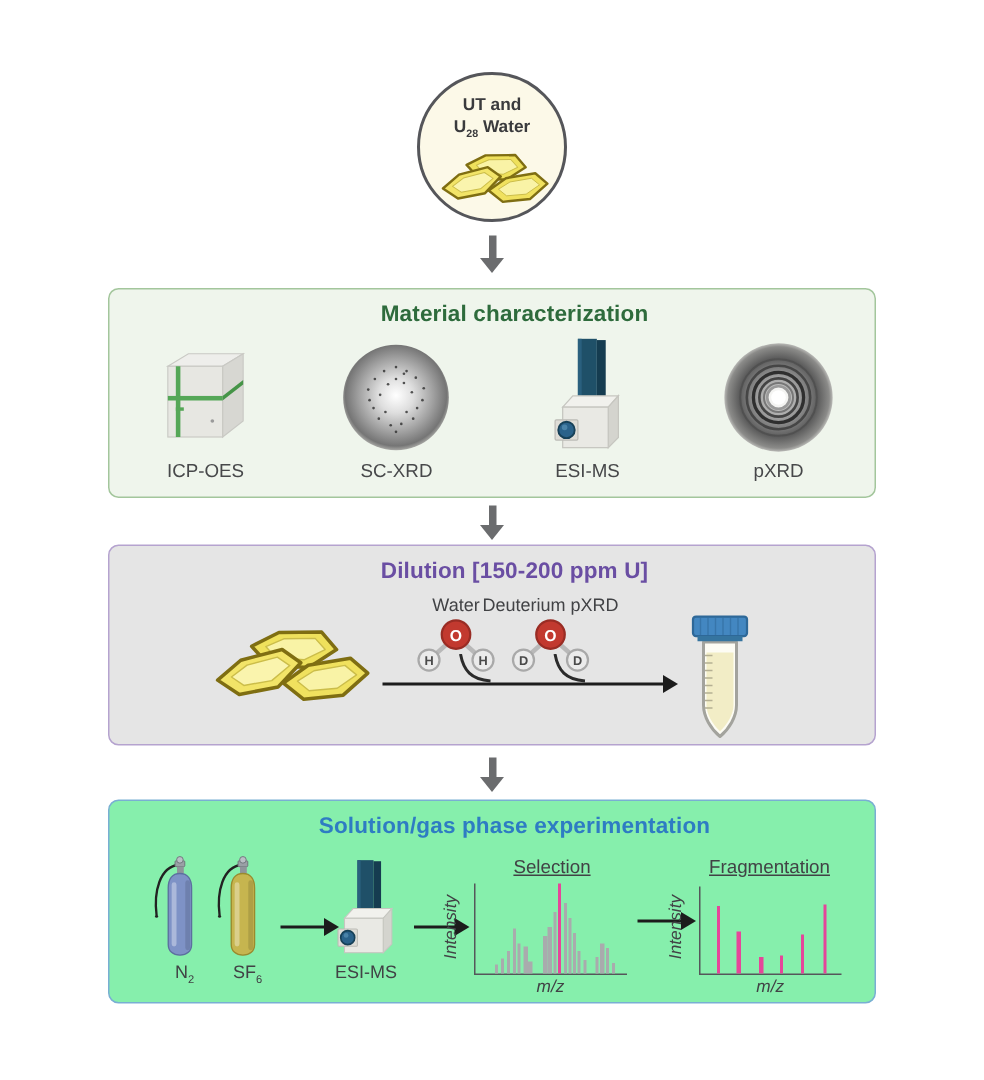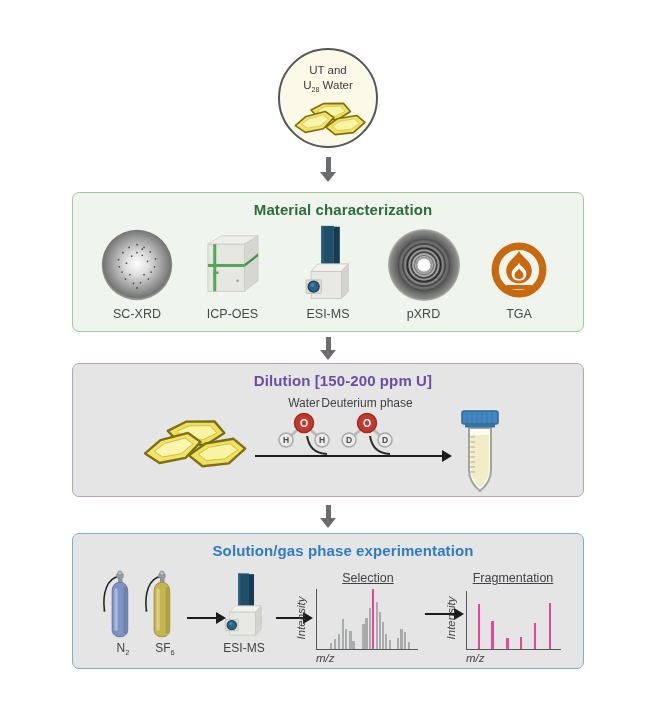--- a/index.html
+++ b/index.html
@@ -1,32 +1,32 @@
 <!DOCTYPE html>
 <html><head>
 <meta charset="utf-8">
 <style>
   html,body{margin:0;padding:0;background:#ffffff;font-family:"Liberation Sans",sans-serif;}
   .canvas{position:relative;width:656px;height:720px;background:#ffffff;overflow:hidden;}
 
   
   .start{position:absolute;left:278px;top:48px;width:100px;height:100px;border-radius:50%;
          background:#fcf9e8;border:2px solid #55565a;box-sizing:border-box;text-align:center;}
-  .start .t{font-size:11.5px;font-weight:normal;color:#3a3b3d;line-height:1.3;padding-top:13px;}
+  .start .t{font-size:11.5px;font-weight:bold;color:#3a3b3d;line-height:1.3;padding-top:13px;}
   .start svg{position:absolute;left:14px;top:48px;}
   sub{font-size:0.62em;}
 
   
   .box{position:absolute;left:72px;width:512px;border-radius:7px;box-sizing:border-box;}
   .box h2{margin:0;text-align:center;font-size:15px;font-weight:bold;padding-top:8px;letter-spacing:.1px;padding-left:30px;}
   .box.green{top:192px;height:140px;background:#eff5ec;border:1.5px solid #a3c69c;}
   .box.green h2{color:#2e6b3c;}
   .box.purple{top:363px;height:134px;background:#e5e5e5;border:1.5px solid #b5a3cf;}
   .box.purple h2{color:#6a4ea3;}
-  .box.blue{top:533px;height:136px;background:#e5e5e5;border:1.5px solid #79afd3;}
+  .box.blue{top:533px;height:136px;background:#86efac;border:1.5px solid #79afd3;}
   .box.blue h2{color:#2e7cc3;}
 
   
   .vArrow{position:absolute;left:328px;transform:translateX(-50%);display:flex;flex-direction:column;align-items:center;}
   .vArrow .stem{width:5px;background:#6b6c6e;}
   .vArrow .head{width:0;height:0;border-left:8px solid transparent;border-right:8px solid transparent;border-top:10px solid #6b6c6e;}
 
   
   .icons-row{position:absolute;left:20px;right:20px;top:28px;bottom:10px;display:flex;justify-content:space-between;}
   .icon-item{display:flex;flex-direction:column;align-items:center;justify-content:flex-end;width:88px;}
@@ -39,21 +39,21 @@
   .hArrow{position:absolute;height:2px;background:#1c1c1c;}
   .hArrow::after{content:"";position:absolute;right:-9px;top:-5px;width:0;height:0;
     border-left:10px solid #1c1c1c;border-top:6px solid transparent;border-bottom:6px solid transparent;}
 
   
   .plot{position:absolute;border-left:1.6px solid #55565a;border-bottom:1.6px solid #55565a;box-sizing:border-box;}
   .plot .bar{position:absolute;bottom:0;width:2.2px;}
   .spec-title{position:absolute;font-size:12.5px;color:#414245;text-align:center;text-decoration:underline;}
   .axis-y{position:absolute;width:70px;text-align:center;transform:rotate(-90deg);transform-origin:center;
           font-style:italic;font-size:11.5px;color:#414245;}
-  .axis-x{position:absolute;font-style:italic;font-size:11.5px;color:#414245;}
+  .axis-x{position:absolute;font-style:italic;font-size:11.5px;color:#414245;text-align:center;}
 
   .mol-lbl{position:absolute;font-size:12px;color:#414245;text-align:center;}
   .gas-lbl{position:absolute;font-size:12px;color:#414245;text-align:center;}
 </style>
 </head>
 <body>
 
 <svg width="0" height="0" style="position:absolute" aria-hidden="true">
   <defs>
     <radialGradient id="gsc" cx="50%" cy="48%" r="52%">
@@ -151,20 +151,33 @@
   </div>
 
   <div class="vArrow" style="top:157px">
     <div class="stem" style="height:15px"></div>
     <div class="head"></div>
   </div>
 
   <section class="box green">
     <h2>Material characterization</h2>
     <div class="icons-row">
+      <div class="icon-item">
+        <svg width="68" height="70" viewBox="0 0 78 92">
+          <polygon points="6,16 24,5 72,5 54,16" fill="#eeeeeb" stroke="#c9c9c4"></polygon>
+          <polygon points="54,16 72,5 72,64 54,78" fill="#d7d7d2" stroke="#c9c9c4"></polygon>
+          <rect x="6" y="16" width="48" height="62" fill="#e7e7e2" stroke="#c9c9c4"></rect>
+          <rect x="13" y="16" width="4" height="62" fill="#55a757"></rect>
+          <rect x="13" y="52" width="7" height="3" fill="#55a757"></rect>
+          <rect x="6" y="42" width="48" height="4" fill="#55a757"></rect>
+          <polygon points="54,42 72,28 72,32 54,46" fill="#459447"></polygon>
+          <circle cx="45" cy="64" r="1.6" fill="#9a9a9a"></circle>
+        </svg>
+        <span class="lbl">ICP-OES</span>
+      </div>
       <div class="icon-item">
         <svg width="74" height="74" viewBox="0 0 84 84">
           <circle cx="42" cy="42" r="40" fill="url(#gsc)"></circle>
           <g fill="#2e2e2e" opacity="0.8">
             <circle cx="42" cy="19" r="1"></circle>
               <circle cx="50" cy="22" r="1"></circle>
               <circle cx="33" cy="22" r="1"></circle>
             <circle cx="57" cy="27" r="1"></circle>
               <circle cx="26" cy="28" r="1"></circle>
               <circle cx="42" cy="28" r="1"></circle>
@@ -184,60 +197,37 @@
               <circle cx="29" cy="58" r="1"></circle>
               <circle cx="46" cy="62" r="1"></circle>
             <circle cx="38" cy="63" r="1"></circle>
               <circle cx="42" cy="68" r="1"></circle>
               <circle cx="48" cy="24" r="1"></circle>
           </g>
         </svg>
         <span class="lbl">SC-XRD</span>
       </div>
       <div class="icon-item">
-        <svg width="68" height="70" viewBox="0 0 78 92">
-          <polygon points="6,16 24,5 72,5 54,16" fill="#eeeeeb" stroke="#c9c9c4"></polygon>
-          <polygon points="54,16 72,5 72,64 54,78" fill="#d7d7d2" stroke="#c9c9c4"></polygon>
-          <rect x="6" y="16" width="48" height="62" fill="#e7e7e2" stroke="#c9c9c4"></rect>
-          <rect x="13" y="16" width="4" height="62" fill="#55a757"></rect>
-          <rect x="13" y="52" width="7" height="3" fill="#55a757"></rect>
-          <rect x="6" y="42" width="48" height="4" fill="#55a757"></rect>
-          <polygon points="54,42 72,28 72,32 54,46" fill="#459447"></polygon>
-          <circle cx="45" cy="64" r="1.6" fill="#9a9a9a"></circle>
-        </svg>
-        <span class="lbl">ICP-OES</span>
-      </div>
-      <div class="icon-item">
         <svg width="54" height="78" viewBox="0 0 64 92">
             <use href="#sym-esims"></use>
           </svg>
         <span class="lbl">ESI-MS</span>
       </div>
       <div class="icon-item">
         <svg width="74" height="74" viewBox="0 0 84 84">
           <circle cx="42" cy="42" r="41" fill="url(#gpx)"></circle>
           <circle cx="42" cy="42" r="29" fill="none" stroke="#4a4a4a" stroke-width="1.5" opacity="0.7"></circle>
           <circle cx="42" cy="42" r="24" fill="none" stroke="#3a3a3a" stroke-width="2" opacity="0.8"></circle>
           <circle cx="42" cy="42" r="19" fill="none" stroke="#2f2f2f" stroke-width="2.5"></circle>
           <circle cx="42" cy="42" r="14.5" fill="none" stroke="#444444" stroke-width="2"></circle>
           <circle cx="42" cy="42" r="11" fill="none" stroke="#777777" stroke-width="1.5"></circle>
           <circle cx="42" cy="42" r="8.5" fill="#f4f4f2" stroke="#9a9a9a" stroke-width="2"></circle>
           <circle cx="42" cy="42" r="5.5" fill="#ffffff"></circle>
         </svg>
         <span class="lbl">pXRD</span>
-      </div>
-      <div class="icon-item">
-        <svg width="64" height="64" viewBox="0 0 70 70">
-          <circle cx="35" cy="35" r="26" fill="none" stroke="#c8690f" stroke-width="8"></circle>
-          <path d="M35,14 C38,21 49,25 49,35.5 C49,44 43,49.5 35,49.5 C27,49.5 21,44 21,35.5 C21,25 32,21 35,14 Z" fill="#c8690f"></path>
-          <path d="M35,27 C36.5,31.5 43,33 43,39 C43,44 39.5,46.5 35,46.5 C30.5,46.5 27,44 27,39 C27,33 33.5,31.5 35,27 Z" fill="#ffffff"></path>
-          <path d="M35,33 C36,36 40,37 40,40.5 C40,43.5 38,45 35,45 C32,45 30,43.5 30,40.5 C30,37 34,36 35,33 Z" fill="#c8690f"></path>
-          <rect x="21" y="51.5" width="28" height="4.5" rx="1" fill="#c8690f"></rect>
-        </svg>
-        <span class="lbl">TGA</span>
       </div>
     </div>
   </section>
 
   <div class="vArrow" style="top:337px">
     <div class="stem" style="height:13px"></div>
     <div class="head"></div>
   </div>
 
   <section class="box purple">
@@ -257,21 +247,21 @@
       <circle cx="50" cy="30" r="7" fill="#ebebeb" stroke="#a9a9a9" stroke-width="1.5"></circle>
       <circle cx="32" cy="13" r="9.5" fill="#c2392f" stroke="#992c24" stroke-width="1.5"></circle>
       <text x="32" y="17" text-anchor="middle" font-size="10.5" font-weight="bold" fill="#ffffff">O</text>
       <text x="14" y="33.2" text-anchor="middle" font-size="8.5" font-weight="bold" fill="#4a4a4a">H</text>
       <text x="50" y="33.2" text-anchor="middle" font-size="8.5" font-weight="bold" fill="#4a4a4a">H</text>
     </svg>
     <svg class="abs" style="left:231px;top:72px" width="24" height="20" viewBox="0 0 24 20">
       <path d="M3,0 C5,11 10,17 23,18" stroke="#2b2b2b" stroke-width="2" fill="none"></path>
     </svg>
 
-    <div class="mol-lbl" style="left:238px;top:32px;width:112px">Deuterium phase</div>
+    <div class="mol-lbl" style="left:238px;top:32px;width:112px">Deuterium pXRD</div>
     <svg class="abs" style="left:262px;top:46px" width="64" height="42" viewBox="0 0 64 42">
       <line x1="32" y1="14" x2="14" y2="30" stroke="#b9b9b9" stroke-width="3"></line>
       <line x1="32" y1="14" x2="50" y2="30" stroke="#b9b9b9" stroke-width="3"></line>
       <circle cx="14" cy="30" r="7" fill="#ebebeb" stroke="#a9a9a9" stroke-width="1.5"></circle>
       <circle cx="50" cy="30" r="7" fill="#ebebeb" stroke="#a9a9a9" stroke-width="1.5"></circle>
       <circle cx="32" cy="13" r="9.5" fill="#c2392f" stroke="#992c24" stroke-width="1.5"></circle>
       <text x="32" y="17" text-anchor="middle" font-size="10.5" font-weight="bold" fill="#ffffff">O</text>
       <text x="14" y="33.2" text-anchor="middle" font-size="8.5" font-weight="bold" fill="#4a4a4a">D</text>
       <text x="50" y="33.2" text-anchor="middle" font-size="8.5" font-weight="bold" fill="#4a4a4a">D</text>
     </svg>

